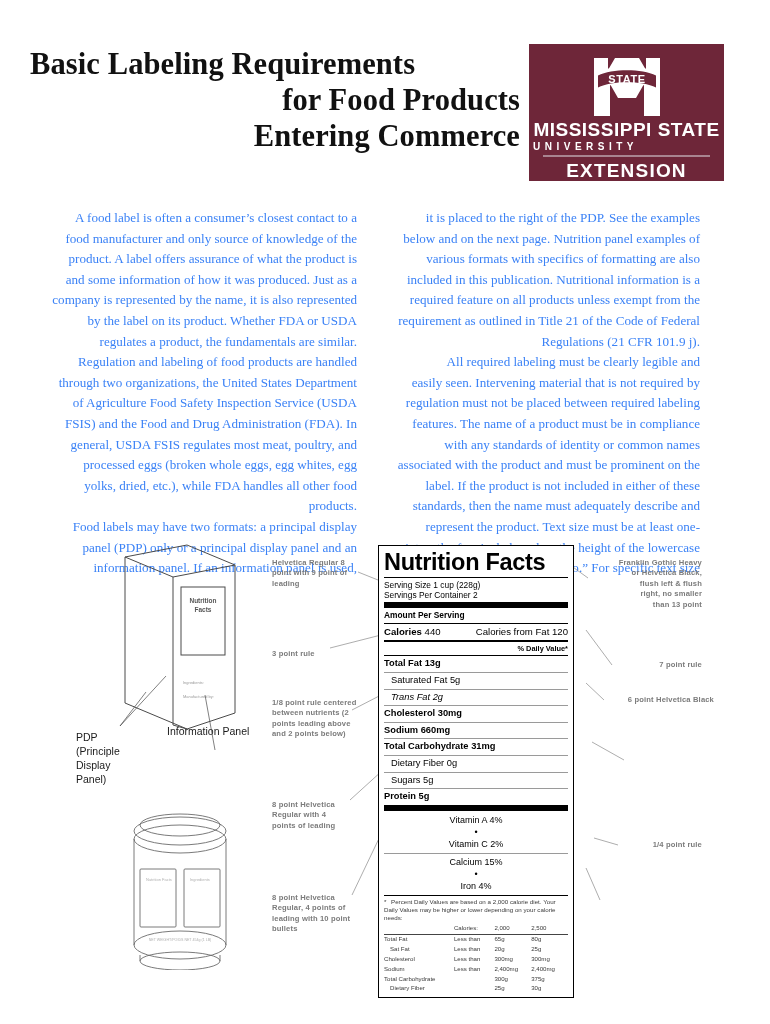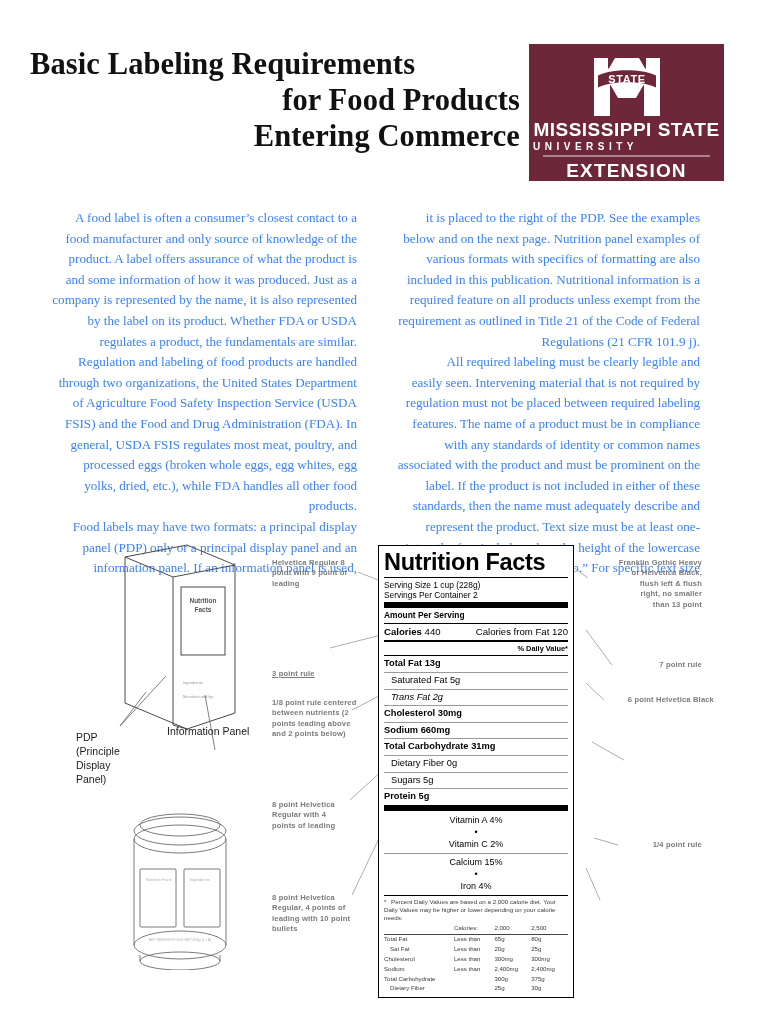--- a/index.html
+++ b/index.html
@@ -253,21 +253,21 @@
       <path d="M604 700 L586 683"></path>
       <path d="M624 760 L592 742"></path>
       <path d="M618 845 L594 838"></path>
       <path d="M600 900 L586 868"></path>
     </g>
   </svg>
 
   <div class="anno left" style="left: 272px; top: 558px; width: 96px; white-space: pre-line;">Helvetica Regular 8
 point with 9 point of
 leading</div>
-  <div class="anno left" style="left: 272px; top: 669px; width: 96px; white-space: pre-line; text-decoration: underline;">3 point rule</div>
+  <div class="anno left" style="left: 272px; top: 649px; width: 96px; white-space: pre-line;">3 point rule</div>
   <div class="anno left" style="left: 272px; top: 698px; width: 100px; white-space: pre-line;">1/8 point rule centered
 between nutrients (2
 points leading above
 and 2 points below)</div>
   <div class="anno left" style="left: 272px; top: 800px; width: 96px; white-space: pre-line;">8 point Helvetica
 Regular with 4
 points of leading</div>
   <div class="anno left" style="left: 272px; top: 893px; width: 100px; white-space: pre-line;">8 point Helvetica
 Regular, 4 points of
 leading with 10 point

